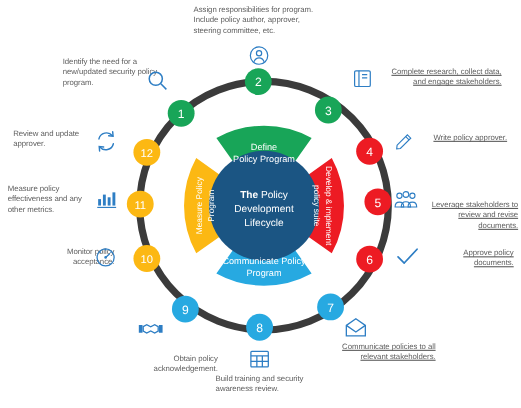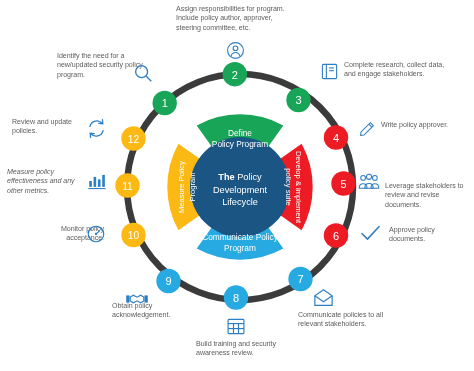--- a/index.html
+++ b/index.html
@@ -17,21 +17,21 @@
     left: 0; top: 0;
     width: 474px; height: 371px;
   }
   .label {
     position: absolute;
     font-size: 7.1px;
     line-height: 9.4px;
     color: #5d5d5d;
     letter-spacing: -0.05px;
   }
-  .label.right { text-align: left; }
+  .label.right { text-align: right; text-decoration: underline; }
   .label.left  { text-align: left; }
   .icon-box {
     position: absolute;
     color: #2e7ec4;
   }
   .icon-box svg { display: block; }
   svg text { font-family: "Liberation Sans", sans-serif; }
 </style>
 </head>
 <body>
@@ -210,46 +210,46 @@
 </div>
 <div class="label left" style="left:196px; top:340px; width:90px;">Build training and security awareness review.</div>
 
 <div class="icon-box" style="left:125px; top:291px;">
   <svg width="24" height="16" viewBox="0 0 30 18" fill="none" stroke="#2e7ec4" stroke-width="1.5">
     <path d="M1.5 4.5h4.2v9H1.5z" fill="#2e7ec4" stroke="none"></path>
     <path d="M28.5 4.5h-4.2v9h4.2z" fill="#2e7ec4" stroke="none"></path>
     <path d="M6.5 6.5l4-2.2 4.5 2.4 4.5-2.4 4 2.2v5l-4 2.2-4.5-2.4-4.5 2.4-4-2.2z"></path>
   </svg>
 </div>
-<div class="label left" style="left:112px; top:302px; width:86px;">Obtain policy acknowledgement.</div>
+<div class="label left" style="left:112px; top:322px; width:86px;text-align:right;">Obtain policy acknowledgement.</div>
 
 <div class="label left" style="left:30px; top:225px; width:74px; text-align:right;">Monitor policy acceptance.</div>
 <div class="icon-box" style="left:86px; top:224px;">
   <svg width="20" height="20" viewBox="0 0 24 24" fill="none" stroke="#2e7ec4" stroke-width="1.4">
     <circle cx="12" cy="12" r="9.3"></circle>
     <line x1="12" y1="12" x2="16.2" y2="8.3" stroke-linecap="round"></line>
     <circle cx="12" cy="12" r="1.4" fill="#2e7ec4" stroke="none"></circle>
     <line x1="12" y1="2.7" x2="12" y2="4.6"></line>
     <line x1="5.4" y1="5.4" x2="6.8" y2="6.8"></line>
     <line x1="18.6" y1="5.4" x2="17.2" y2="6.8"></line>
   </svg>
 </div>
 
-<div class="label left" style="left:7px; top:168px; width:80px;font-style:italic;">Measure policy effectiveness and any other metrics.</div>
+<div class="label left" style="left:7px; top:168px; width:80px;">Measure policy effectiveness and any other metrics.</div>
 <div class="icon-box" style="left:87px; top:172px;">
   <svg width="20" height="18" viewBox="0 0 24 22" fill="none">
     <rect x="2.5" y="11" width="3.2" height="7.2" fill="#2e7ec4"></rect>
     <rect x="7.8" y="6" width="3.2" height="12.2" fill="#2e7ec4"></rect>
     <rect x="13.1" y="9" width="3.2" height="9.2" fill="#2e7ec4"></rect>
     <rect x="18.4" y="3.5" width="3.2" height="14.7" fill="#2e7ec4"></rect>
     <rect x="1.5" y="19.6" width="21" height="1.3" fill="#2e7ec4"></rect>
   </svg>
 </div>
 
-<div class="label left" style="left:12px; top:118px; width:76px;">Review and update policies.</div>
+<div class="label left" style="left:12px; top:118px; width:76px;">Review and update approver.</div>
 <div class="icon-box" style="left:86px; top:118px;">
   <svg width="21" height="21" viewBox="0 0 24 24" fill="none" stroke="#2e7ec4" stroke-width="1.5" stroke-linecap="round">
     <path d="M4.5 9.5A8 8 0 0 1 18.5 6.2"></path>
     <polyline points="18.8,2 19.2,6.6 14.6,6.2"></polyline>
     <path d="M19.5 14.5A8 8 0 0 1 5.5 17.8"></path>
     <polyline points="5.2,22 4.8,17.4 9.4,17.8"></polyline>
   </svg>
 </div>
 
 </body></html>

